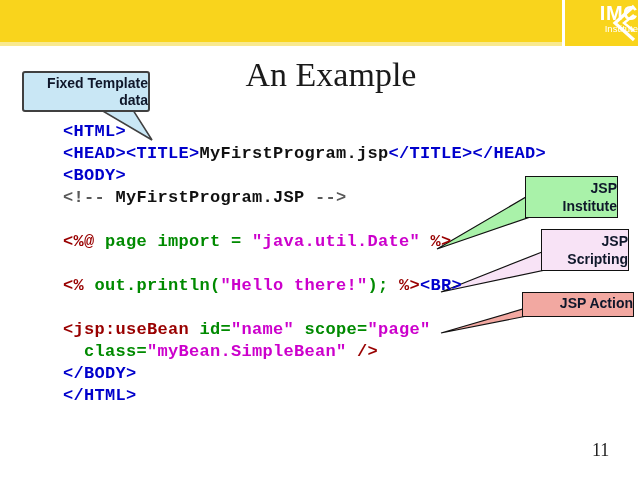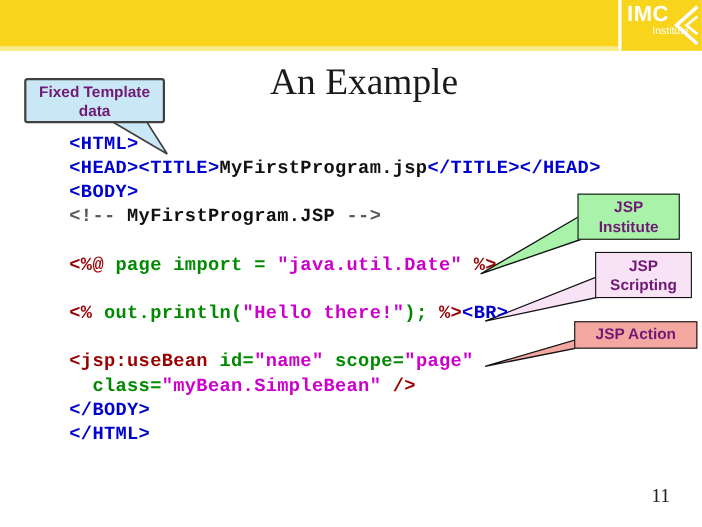--- a/index.html
+++ b/index.html
@@ -9,39 +9,40 @@
   }
   
   .topbar{
     position:absolute;left:0;top:0;width:638px;height:42px;
     border-bottom:4px solid #f9e98e;z-index:2;
   }
   .logo{
     position:absolute;right:0;top:0;width:76px;height:46px;
     border-left:3px solid #ffffff;z-index:3;box-sizing:border-box;
     padding:3px 0 0 5px;
+    text-align:right;
   }
   .logo-imc{
     display:block;color:#ffffff;font-weight:bold;font-size:20px;line-height:20px;
     letter-spacing:0.5px;
   }
   .logo-inst{
     display:block;color:#ffffff;font-size:9.5px;line-height:11px;padding-left:23px;
   }
   .logo-chevron{position:absolute;right:1px;top:2px;}
   
   .title{
     position:absolute;left:12px;top:56px;width:638px;margin:0;
     text-align:center;font-family:"Liberation Serif",serif;
     font-weight:normal;font-size:34px;color:#1a1a1a;z-index:2;
   }
   
   .callout{
-    position:absolute;box-sizing:border-box;text-align:center;
-    font-weight:bold;color:#701a75;z-index:3;
+    position:absolute;box-sizing:border-box;text-align:right;
+    font-weight:bold;color:#0f172a;z-index:3;
   }
   .callout-blue{
     left:22px;top:71px;width:128px;height:41px;
     background:#c9e7f5;border:2px solid #404040;border-radius:3px;
     font-size:14px;line-height:17px;padding-top:2px;
   }
   .callout-green{
     left:525px;top:176px;width:93px;height:42px;
     background:#a9f2a9;border:1.5px solid #111;
     font-size:14px;line-height:18px;padding-top:2px;

